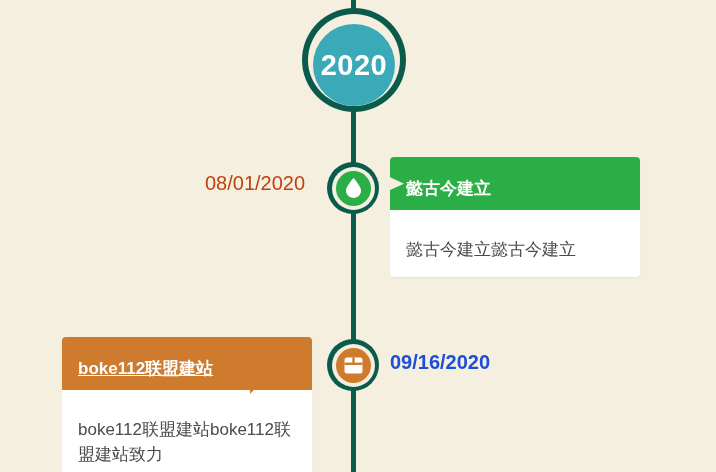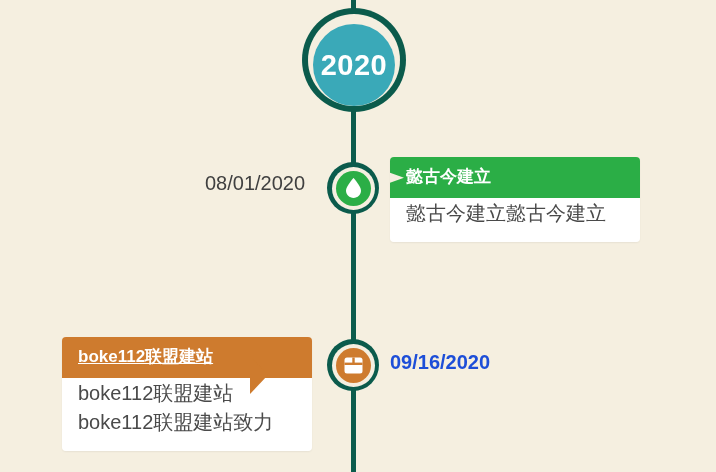--- a/index.html
+++ b/index.html
@@ -104,32 +104,32 @@
   
   .event { position: absolute; z-index: 2; }
 
   .event-card {
     position: absolute;
     border-radius: 4px;
     overflow: hidden;
     box-shadow: 0 1px 2px rgba(0,0,0,0.06);
   }
   .card-head {
-    padding: 10px 16px 11px 16px;
+    padding: 22px 16px 11px 16px;
     color: #ffffff;
     font-size: 17px;
     font-weight: bold;
     line-height: 1.2;
     white-space: nowrap;
   }
   .card-body {
     background: #ffffff;
-    padding: 1px 16px 14px 16px;
+    padding: 28px 16px 14px 16px;
     color: #4a4a4a;
-    font-size: 20px;
+    font-size: 17px;
     line-height: 1.45;
   }
 
   .event-date {
     position: absolute;
     font-size: 20px;
     line-height: 1;
     white-space: nowrap;
   }
 
@@ -139,21 +139,21 @@
     top: 157px;
     width: 250px;
   }
   #event-1 .card-head {
     background: #2bae46;
     
     clip-path: polygon(0 0, 100% 0, 100% 100%, 0 100%, 0 62%, 14px 50%, 0 38%);
   }
   #event-1 .node { left: 327px; top: 162px; }
   #event-1 .node-disc { background: #2bae46; }
-  #event-1 .event-date { left: 205px; top: 173px; color: #404040; }
+  #event-1 .event-date { left: 205px; top: 173px; color: #c2410c; }
 
   
   #event-2 .event-card {
     left: 62px;
     top: 337px;
     width: 250px;
   }
   #event-2 .card-head {
     background: #ce7b2e;
     

